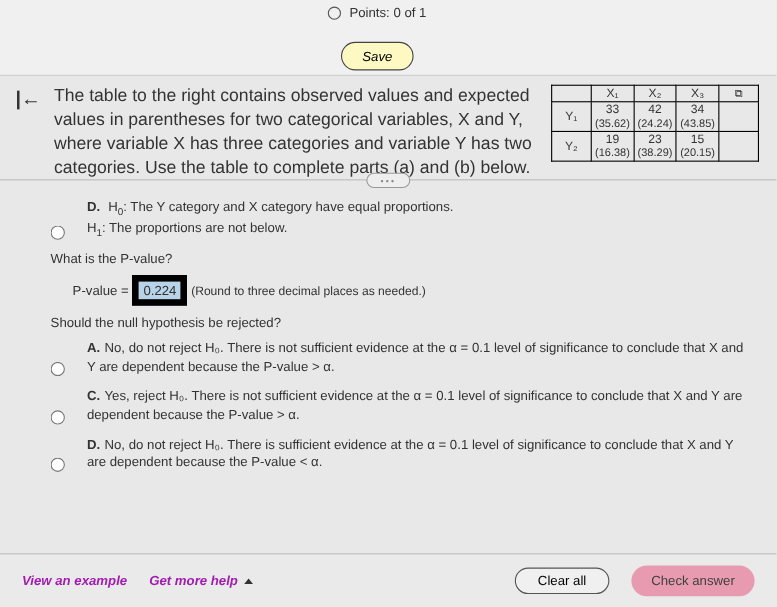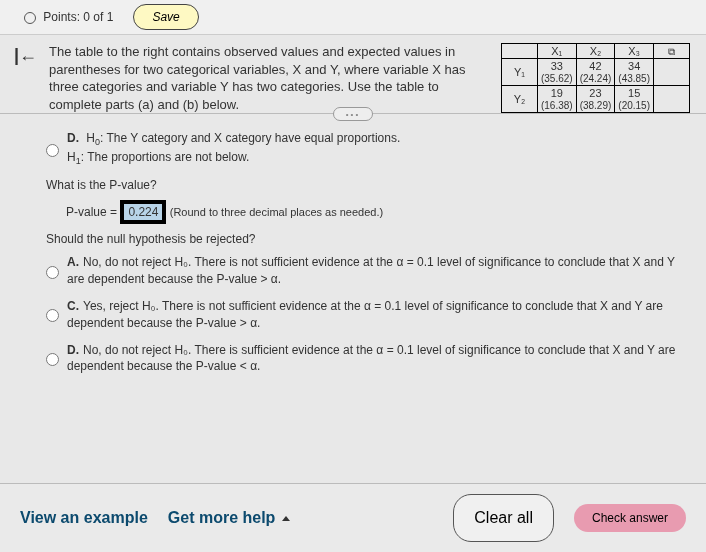--- a/index.html
+++ b/index.html
@@ -1,49 +1,49 @@
 <!DOCTYPE html>
 <html><head>
 <meta charset="utf-8">
 <style>
 * { box-sizing: border-box; margin: 0; padding: 0; }
 body { font-family: Arial, sans-serif; font-size: 12px; background: #e8e8e8; color: #333; width: 706px; height: 552px; overflow: hidden; position: relative; }
-.topbar { display: flex; justify-content: flex-start; align-items: center; padding: 4px 30px 4px 24px; gap: 20px; border-bottom: 1px solid #ccc; background: #f0f0f0; }
+.topbar { display: flex; justify-content: space-between; align-items: center; padding: 4px 30px 4px 10px; gap: 20px; border-bottom: 1px solid #ccc; background: #f0f0f0; flex-direction: column; }
 .points { font-size: 12px; }
 .points-circle { display: inline-block; width: 12px; height: 12px; border: 1.5px solid #555; border-radius: 50%; vertical-align: middle; margin-right: 4px; }
 .save-btn { border: 1.5px solid #444; border-radius: 18px; padding: 5px 18px; background: #fef9c3; font-size: 12px; cursor: pointer; font-style: italic; }
 .header-area { display: flex; align-items: flex-start; padding: 8px 10px 0 10px; gap: 8px; border-bottom: 1px solid #bbb; position: relative; }
 .back-btn { font-size: 18px; padding: 2px 4px; cursor: pointer; color: #333; font-weight: bold; }
-.prompt-text { flex: 1; font-size: 13px; line-height: 1.35; padding-right: 8px; }
+.prompt-text { flex: 1; font-size: 16px; line-height: 1.35; padding-right: 8px; }
 .data-table { border-collapse: collapse; font-size: 11px; margin-right: 6px; }
 .data-table td, .data-table th { border: 1px solid #000000; padding: 1px 3px; text-align: center; min-width: 36px; line-height: 1.1; }
 .data-table th { font-weight: normal; }
 .row-label { font-weight: normal; }
 .expected { font-size: 10px; }
 .extra-icon { font-size: 10px; cursor: pointer; }
 .expand-pill { position: absolute; left: 50%; transform: translateX(-50%); bottom: -8px; width: 40px; height: 14px; border: 1px solid #999; border-radius: 7px; background: #eee; font-size: 8px; display: flex; align-items: center; justify-content: center; color: #888; letter-spacing: 2px; }
 .content { padding: 16px 30px 8px 46px; height: 380px; overflow-y: auto; position: relative; }
 .content::-webkit-scrollbar { width: 12px; }
 .content::-webkit-scrollbar-track { background: #ddd; }
 .content::-webkit-scrollbar-thumb { background: #999; border-radius: 2px; }
-.opt { display: flex; align-items: center; gap: 8px; margin-bottom: 10px; line-height: 1.4; }
+.opt { display: flex; align-items: flex-end; gap: 20px; margin-bottom: 10px; line-height: 1.4; }
 .opt input[type=radio] { margin-top: 2px; flex-shrink: 0; }
 .opt-label { font-weight: bold; margin-right: 4px; }
 .opt-text { flex: 1; }
 .subline { margin-left: 0; }
 .question { margin: 8px 0 8px 0; font-size: 12px; }
 .pval-line { margin: 6px 0 6px 20px; font-size: 12px; }
-.pval-box { display: inline-block; background: #b8d4e8; padding: 1px 4px; border: 4px solid #000000; min-width: 34px; text-align: center; }
+.pval-box { display: inline-block; background: #b8d4e8; padding: 1px 4px; border: 6px solid #000000; min-width: 34px; text-align: center; }
 .round-note { font-size: 11px; }
 .bottombar { display: flex; align-items: center; padding: 10px 20px; border-top: 1px solid #bbb; background: #eaeaea; gap: 20px; position: absolute; bottom: 0; left: 0; right: 0; }
-.link-btn { font-size: 16px; font-weight: bold; cursor: pointer; color: #0c4a6e; }
+.link-btn { font-size: 12px; font-weight: bold; cursor: pointer; color: #a21caf; font-style: italic; }
 .triangle-up { display: inline-block; width: 0; height: 0; border-left: 4px solid transparent; border-right: 4px solid transparent; border-bottom: 5px solid #333; vertical-align: middle; margin-left: 2px; }
 .spacer { flex: 1; }
-.clear-btn { border: 1.5px solid #555; border-radius: 18px; padding: 14px 20px; background: #f0f0f0; font-size: 16px; cursor: pointer; }
-.check-btn { border: none; border-radius: 18px; padding: 7px 18px; background: #e89bb0; color: #000000; font-size: 12px; cursor: pointer; }
+.clear-btn { border: 1.5px solid #555; border-radius: 18px; padding: 4px 20px; background: #f0f0f0; font-size: 12px; cursor: pointer; }
+.check-btn { border: none; border-radius: 18px; padding: 7px 18px; background: #e89bb0; color: #404040; font-size: 12px; cursor: pointer; }
 .sub0 { font-size: 9px; vertical-align: sub; }
 </style>
 </head>
 <body>
 
 <div class="topbar">
   <div class="points">
     <span class="points-circle"></span>
     <span>Points: 0 of 1</span>
   </div>

